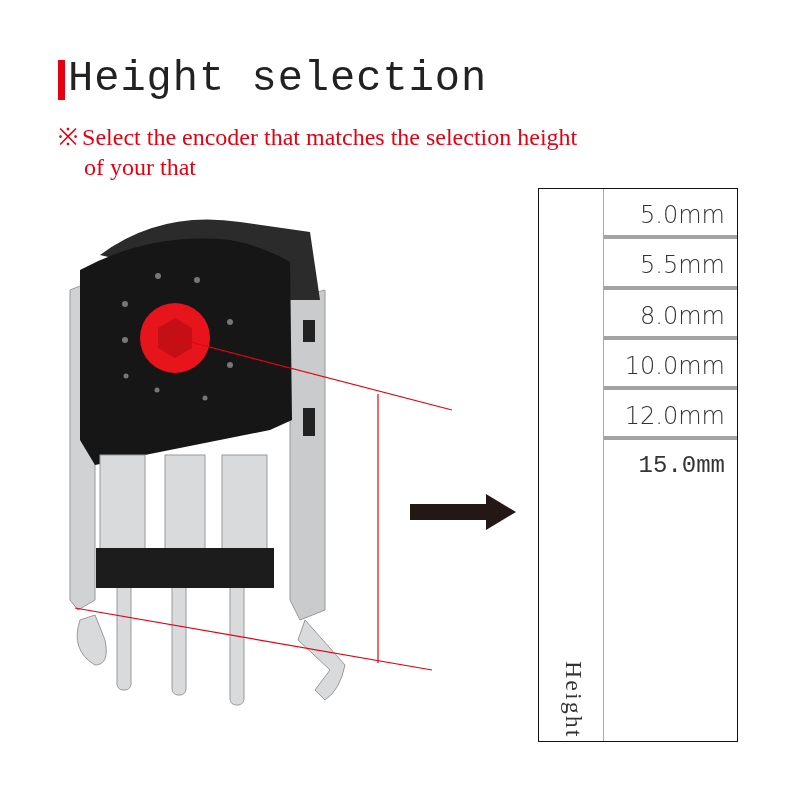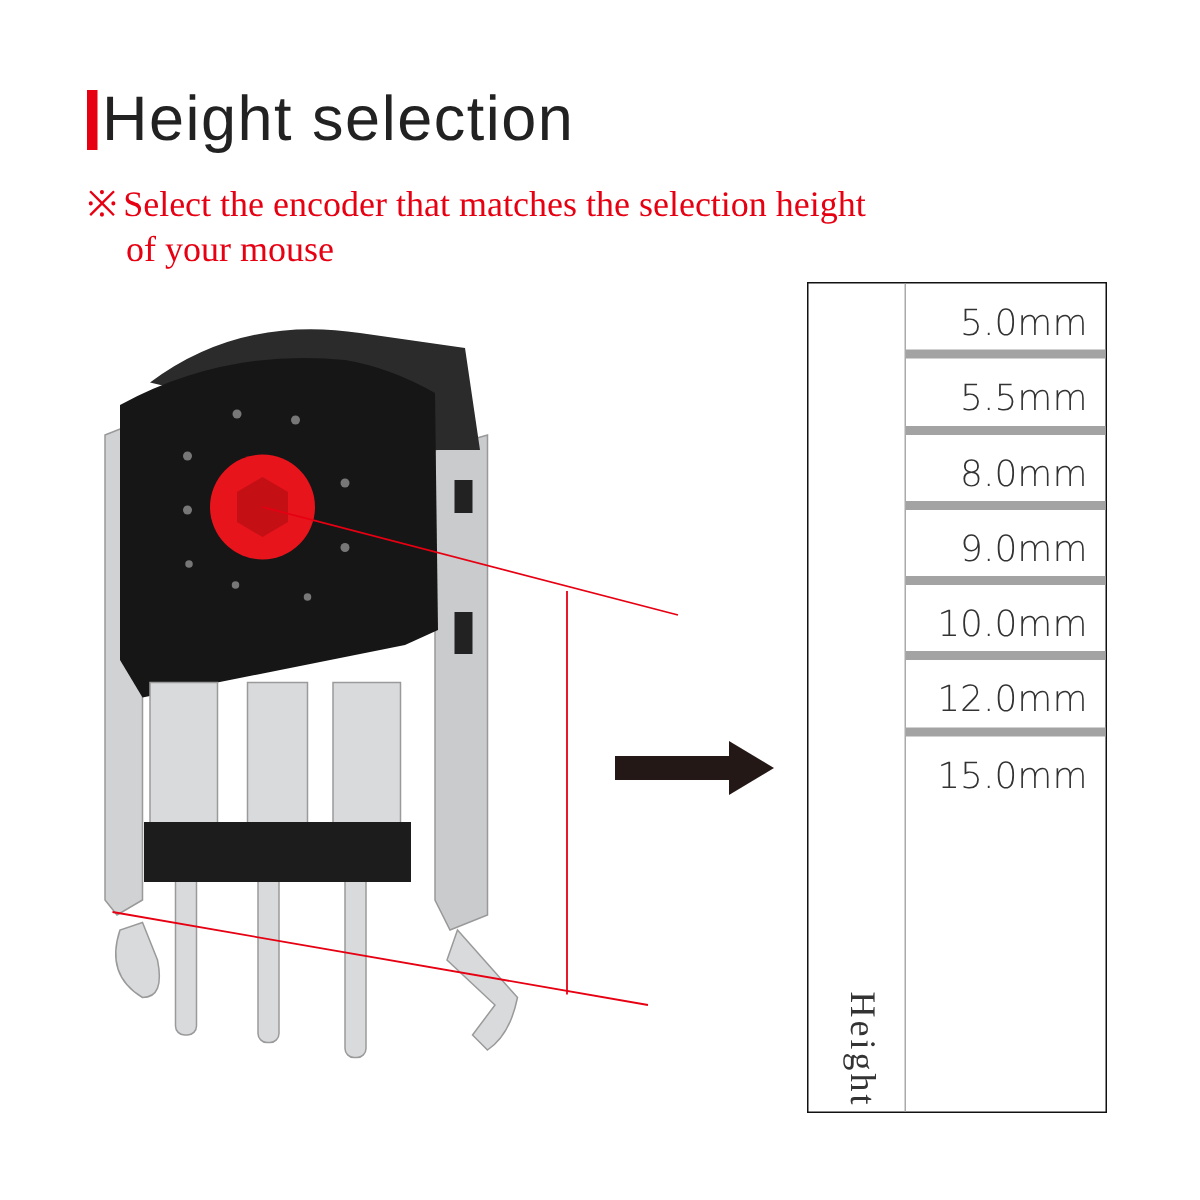--- a/index.html
+++ b/index.html
@@ -1,39 +1,39 @@
 <!DOCTYPE html>
 <html><head>
 <meta charset="utf-8">
 <style>
   html, body { margin:0; padding:0; background:#ffffff; }
   body { width:800px; height:800px; position:relative; overflow:hidden; font-family:"Liberation Sans", sans-serif; }
   .title-bar { position:absolute; left:58px; top:60px; width:7px; height:40px; background:#e60012; }
-  .title { position:absolute; left:68px; top:55px; font-family:Liberation Sans, sans-serif; font-size:42px; color:#222; letter-spacing:1px; white-space:nowrap; }
+  .title { position:absolute; left:68px; top:55px; font-family:Liberation Mono, monospace; font-size:42px; color:#222; letter-spacing:1px; white-space:nowrap; }
   .note { position:absolute; left:58px; top:122px; font-family:"Liberation Serif", serif; font-size:24px; color:#e60012; line-height:30px; width:700px; }
   .note .mark { color:#e60012; margin-right:4px; }
   .note .line2 { display:block; padding-left:26px; }
   .table { position:absolute; left:538px; top:188px; width:200px; height:554px; border:1.5px solid #111; box-sizing:border-box; }
   .table .label-col { position:absolute; left:0; top:0; width:64px; height:100%; border-right:1px solid #aaa; }
   .table .vlabel { position:absolute; left:18px; top:472px; transform-origin:left top; transform:rotate(90deg) translate(0,-30px); font-family:"Liberation Serif", serif; font-size:24px; color:#333; white-space:nowrap; letter-spacing:2px; }
   .rows { position:absolute; left:65px; top:0; right:0; bottom:0; }
-  .row { height:50.3px; border-bottom:6px solid #a3a3a3; box-sizing:border-box; text-align:right; padding-right:12px; font-size:24px; color:#333; line-height:52px; font-family:"DejaVu Sans", sans-serif; font-weight:300; }
-  .row:last-child { border-bottom:none; }
+  .row { height:50.3px; border-bottom:4px solid #a3a3a3; box-sizing:border-box; text-align:right; padding-right:12px; font-size:24px; color:#333; line-height:52px; font-family:"DejaVu Sans", sans-serif; font-weight:300; }
+  .row:last-child { border-bottom:none;font-family:Liberation Mono, monospace; }
   .arrow { position:absolute; left:410px; top:494px; }
   .illus { position:absolute; left:0; top:0; }
 </style>
 </head>
 <body>
 
 <div class="title-bar"></div>
 <div class="title">Height selection</div>
 
 <div class="note">
   <span class="mark">※</span><span>Select the encoder that matches the selection height</span>
-  <span class="line2">of your mouse</span>
+  <span class="line2">of your that</span>
 </div>
 
 <svg class="illus" width="800" height="800" viewBox="0 0 800 800">
 
   <path d="M70 290 L95 280 L95 600 L78 610 L70 600 Z" fill="#d0d2d4" stroke="#999" stroke-width="1"></path>
   <path d="M290 300 L325 290 L325 610 L300 620 L290 600 Z" fill="#c9cbcd" stroke="#999" stroke-width="1"></path>
   <rect x="303" y="320" width="12" height="22" fill="#222"></rect>
   <rect x="303" y="408" width="12" height="28" fill="#222"></rect>
 
   <path d="M100 255 Q160 210 240 222 L310 232 L320 300 L290 300 Z" fill="#2b2b2b"></path>
@@ -79,18 +79,17 @@
 </svg>
 
 <div class="table">
   <div class="label-col">
     <div class="vlabel">Height</div>
   </div>
   <div class="rows">
     <div class="row">5.0mm</div>
     <div class="row">5.5mm</div>
     <div class="row">8.0mm</div>
-    <div class="row">9.0mm</div>
     <div class="row">10.0mm</div>
     <div class="row">12.0mm</div>
     <div class="row">15.0mm</div>
   </div>
 </div>
 
 </body></html>

